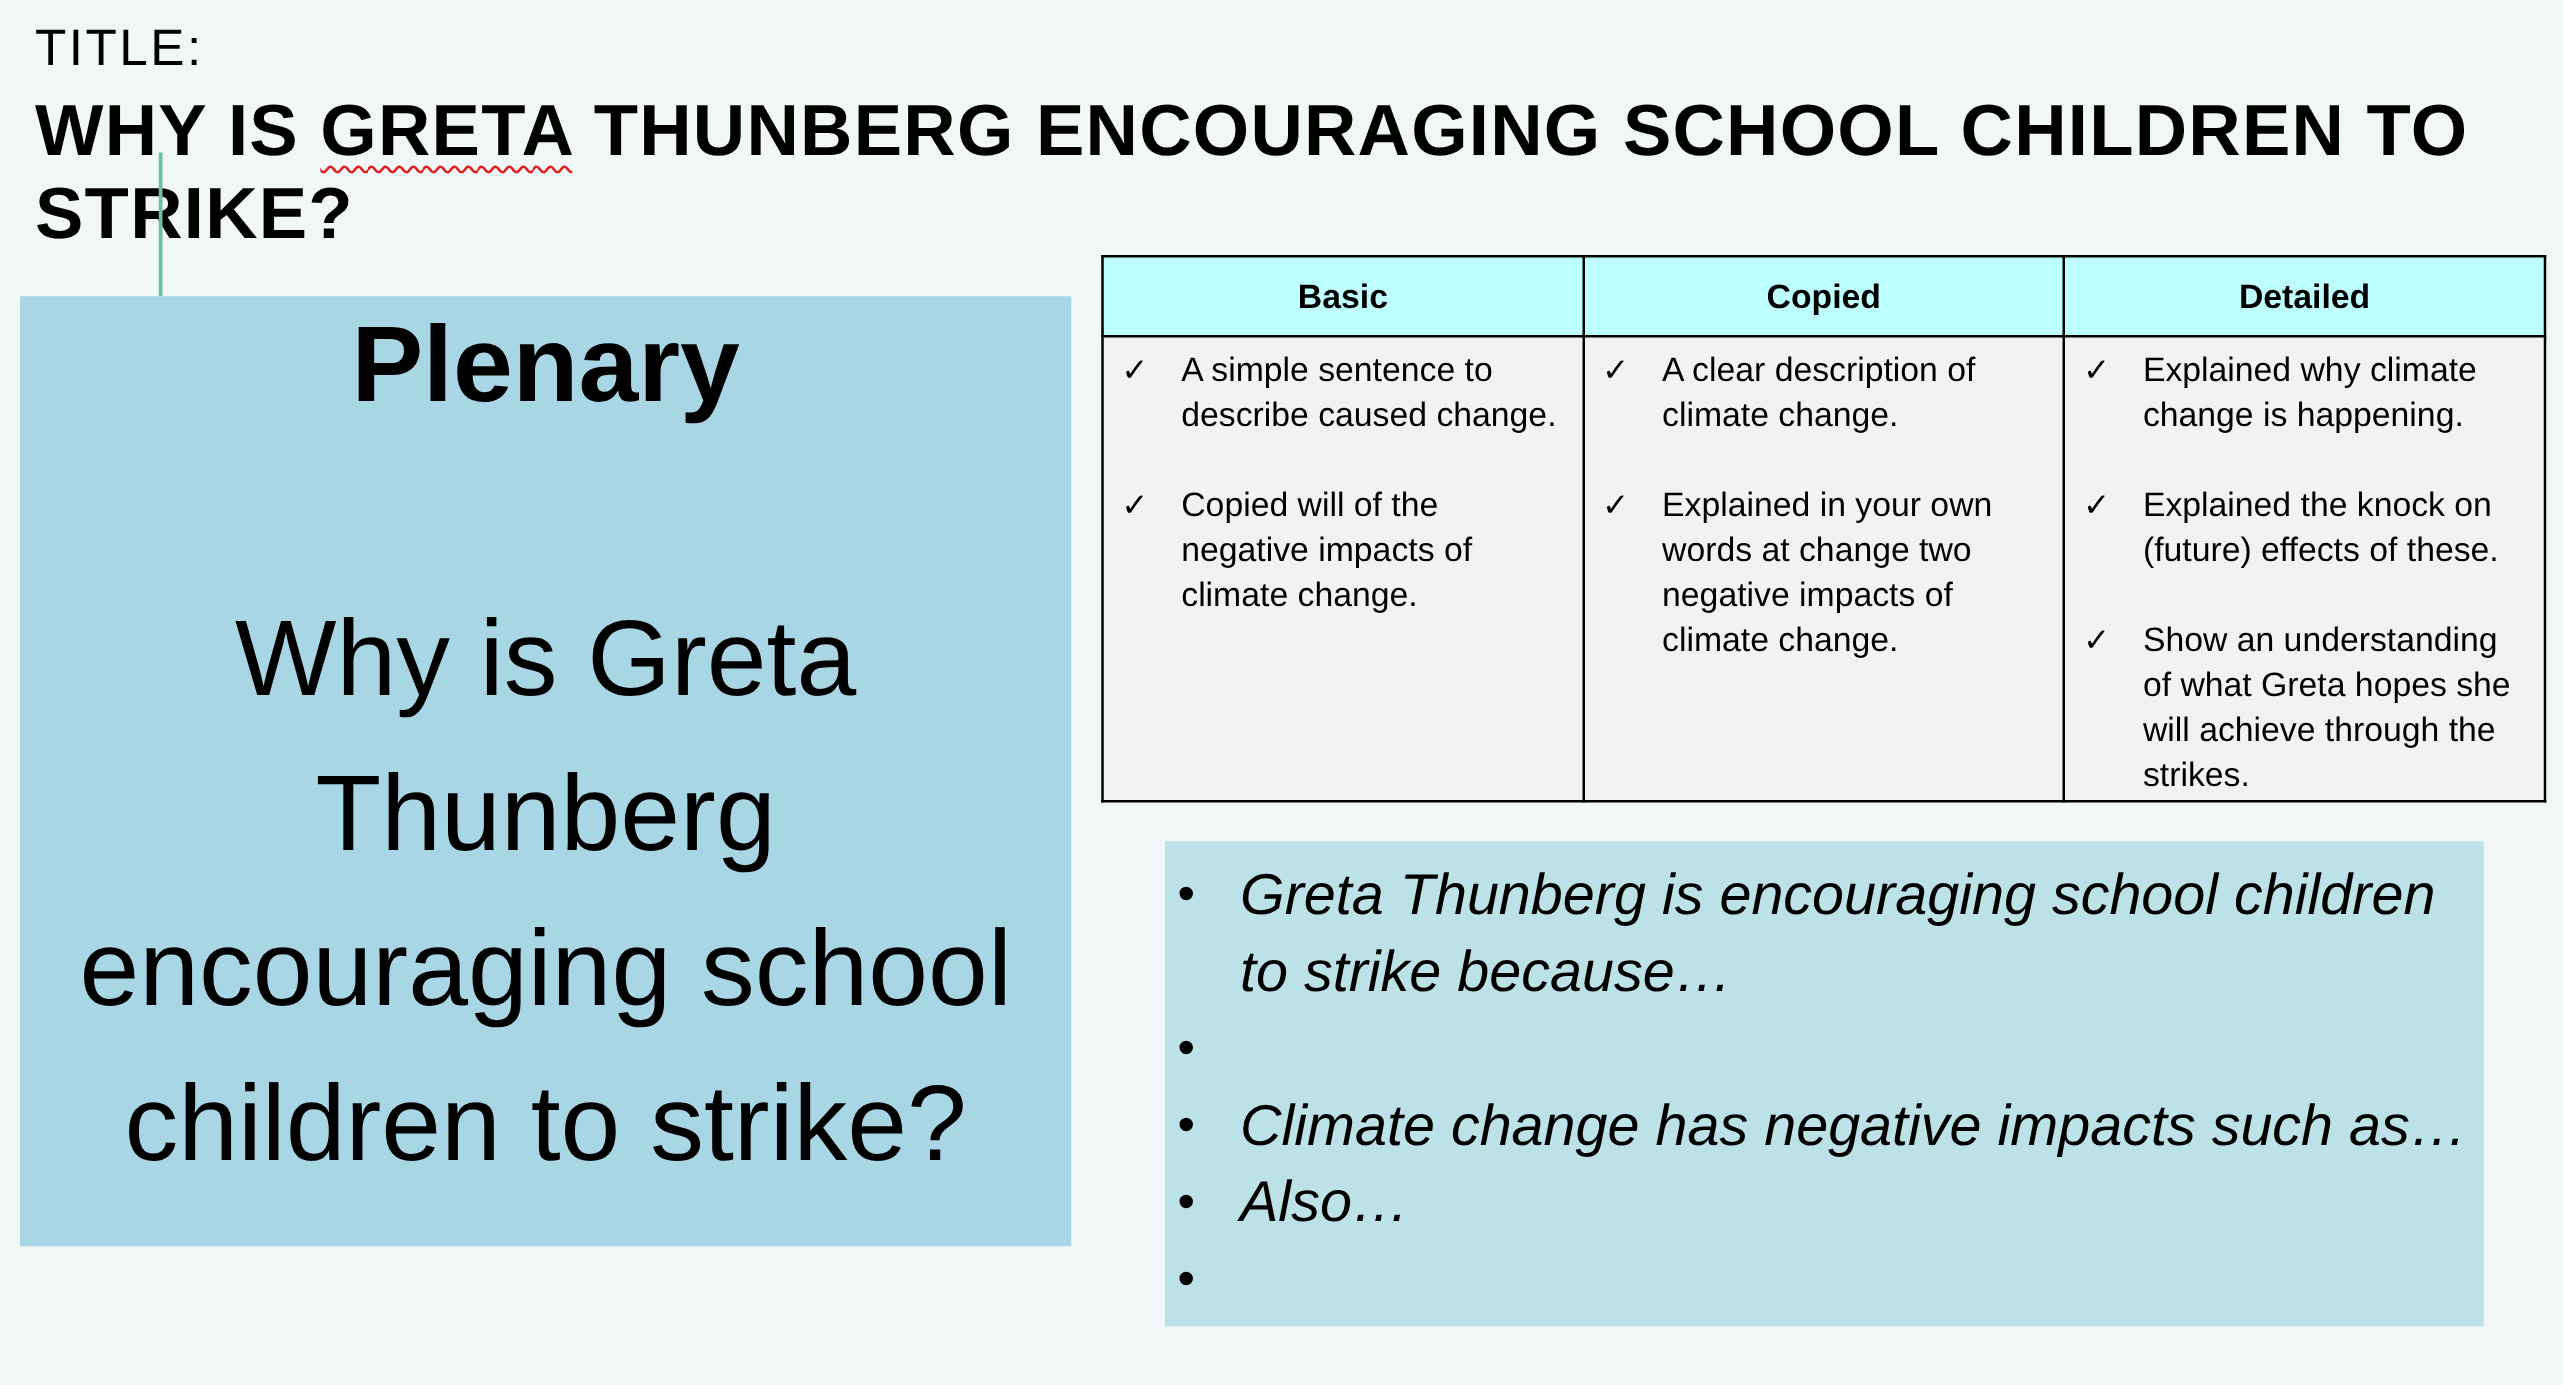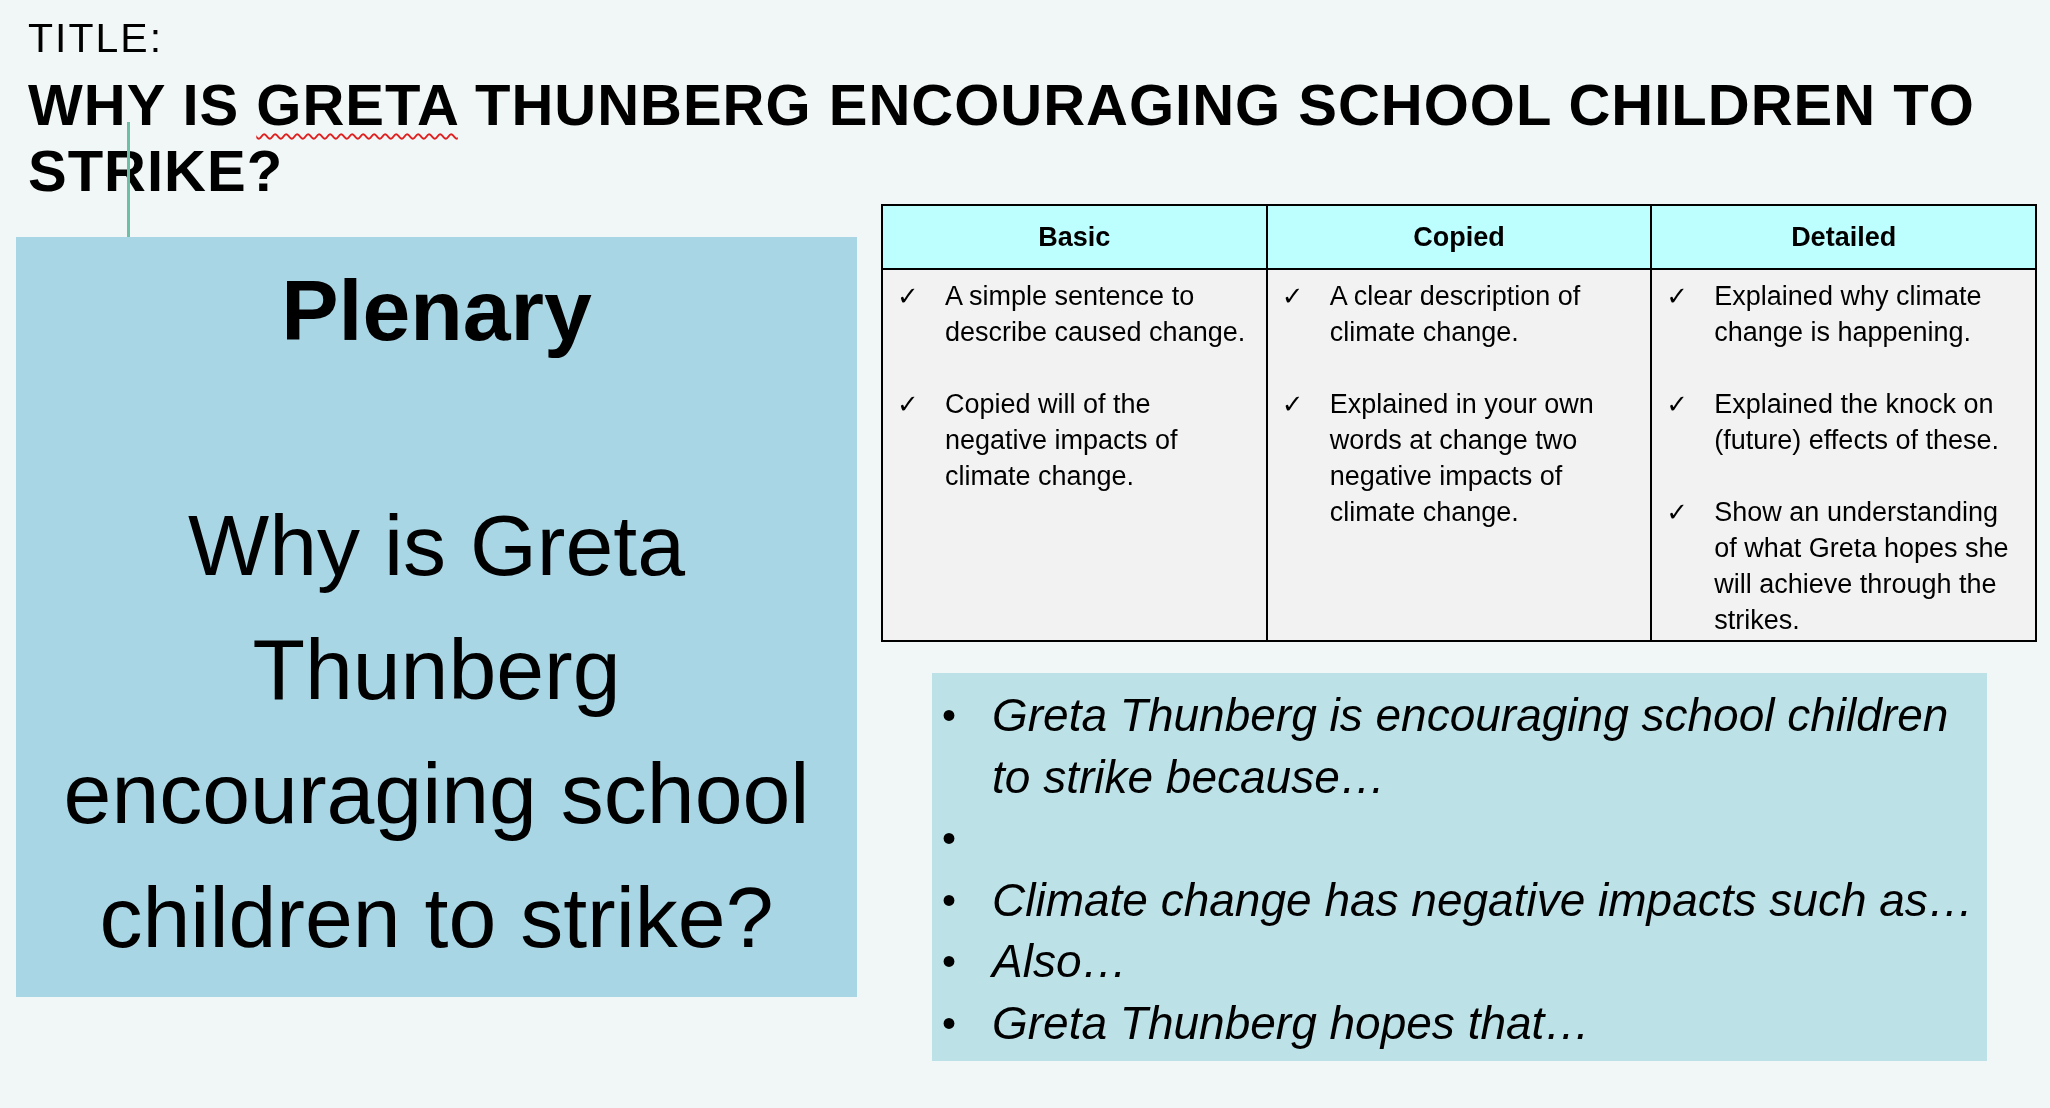--- a/index.html
+++ b/index.html
@@ -12,21 +12,21 @@
   .title-block { position:absolute; left:28px; top:4px; width:2010px; }
   .title-label { font-size:41px; line-height:68px; letter-spacing:2px; font-weight:normal; }
   .title-main { font-size:58px; line-height:66px; font-weight:bold; letter-spacing:1px; }
   .spell { text-decoration: underline wavy #e02020; text-decoration-thickness:2px; text-underline-offset:8px; }
   .cursor-line { position:absolute; left:127px; top:122px; width:3px; height:115px; background:#6fbfa6; }
 
   .plenary-box {
     position:absolute; left:16px; top:237px; width:841px; height:760px;
     background:#a9d6e5; text-align:center;
   }
-  .plenary-heading { margin-top:18px; font-size:86px; font-weight:bold; line-height:110px; }
+  .plenary-heading { margin-top:0; font-size:86px; font-weight:bold; line-height:110px; }
   .plenary-question { margin-top:118px; font-size:86px; line-height:124px; }
 
   .rubric {
     position:absolute; left:881px; top:204px; width:1156px; height:438px;
     border-collapse:collapse; table-layout:fixed;
   }
   .rubric th, .rubric td { border:2px solid #000; }
   .rubric th {
     background:#bdfefe; height:60px; font-size:27px; font-weight:bold; text-align:center;
   }
@@ -120,16 +120,15 @@
     <li>
       <span class="bullet">•</span>
       <span>Climate change has negative impacts such as…</span>
     </li>
     <li>
       <span class="bullet">•</span>
       <span>Also…</span>
     </li>
     <li>
       <span class="bullet">•</span>
-      <span>Greta Thunberg hopes that…</span>
     </li>
   </ul>
 </div>
 
 </body></html>

